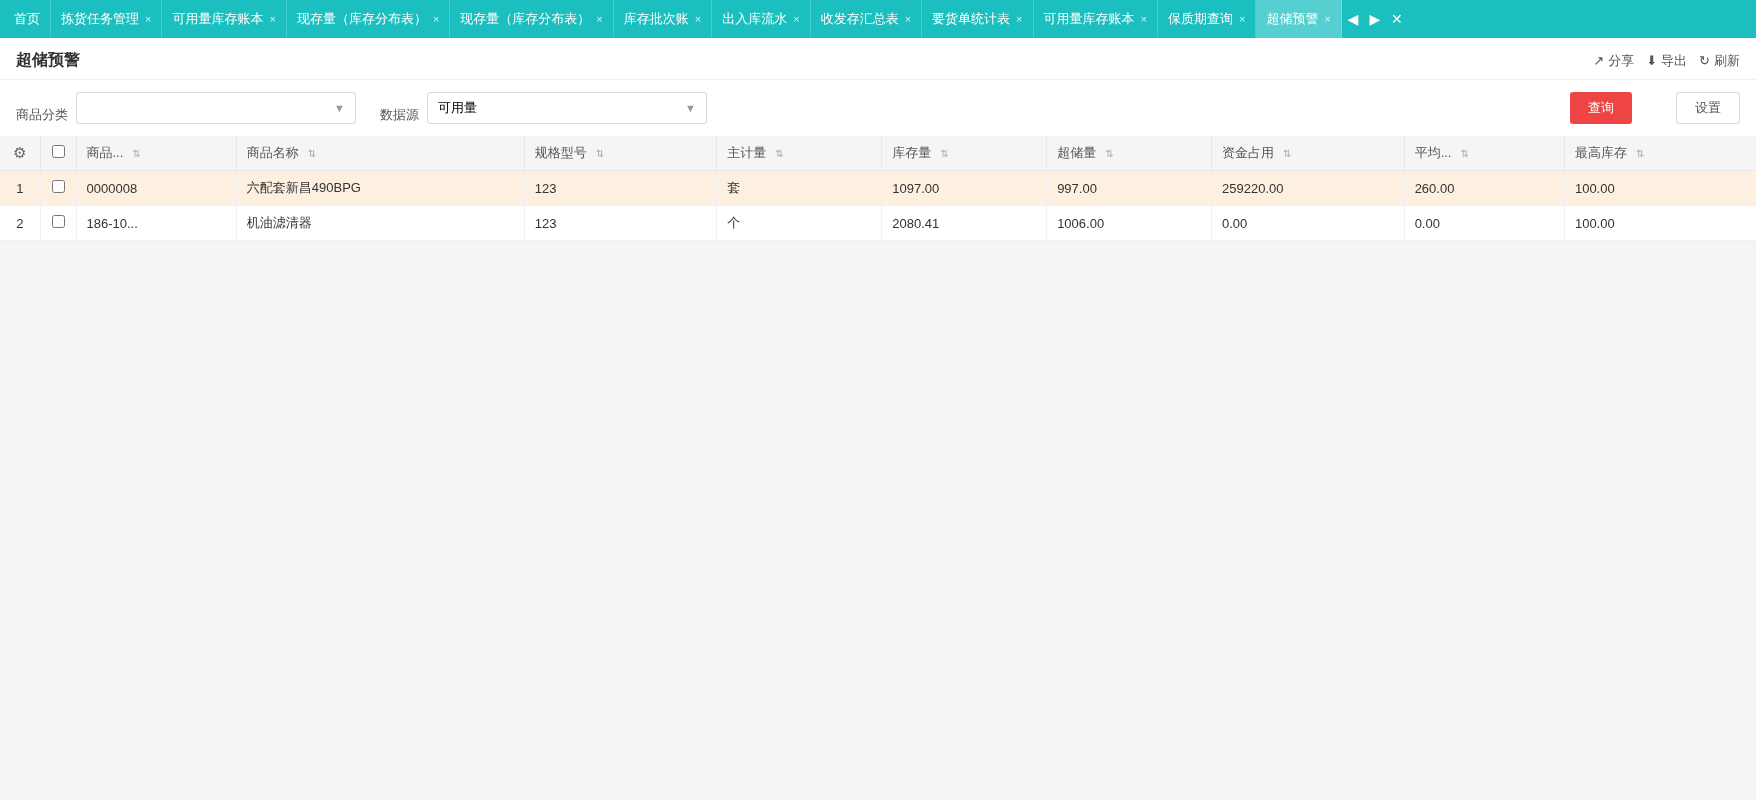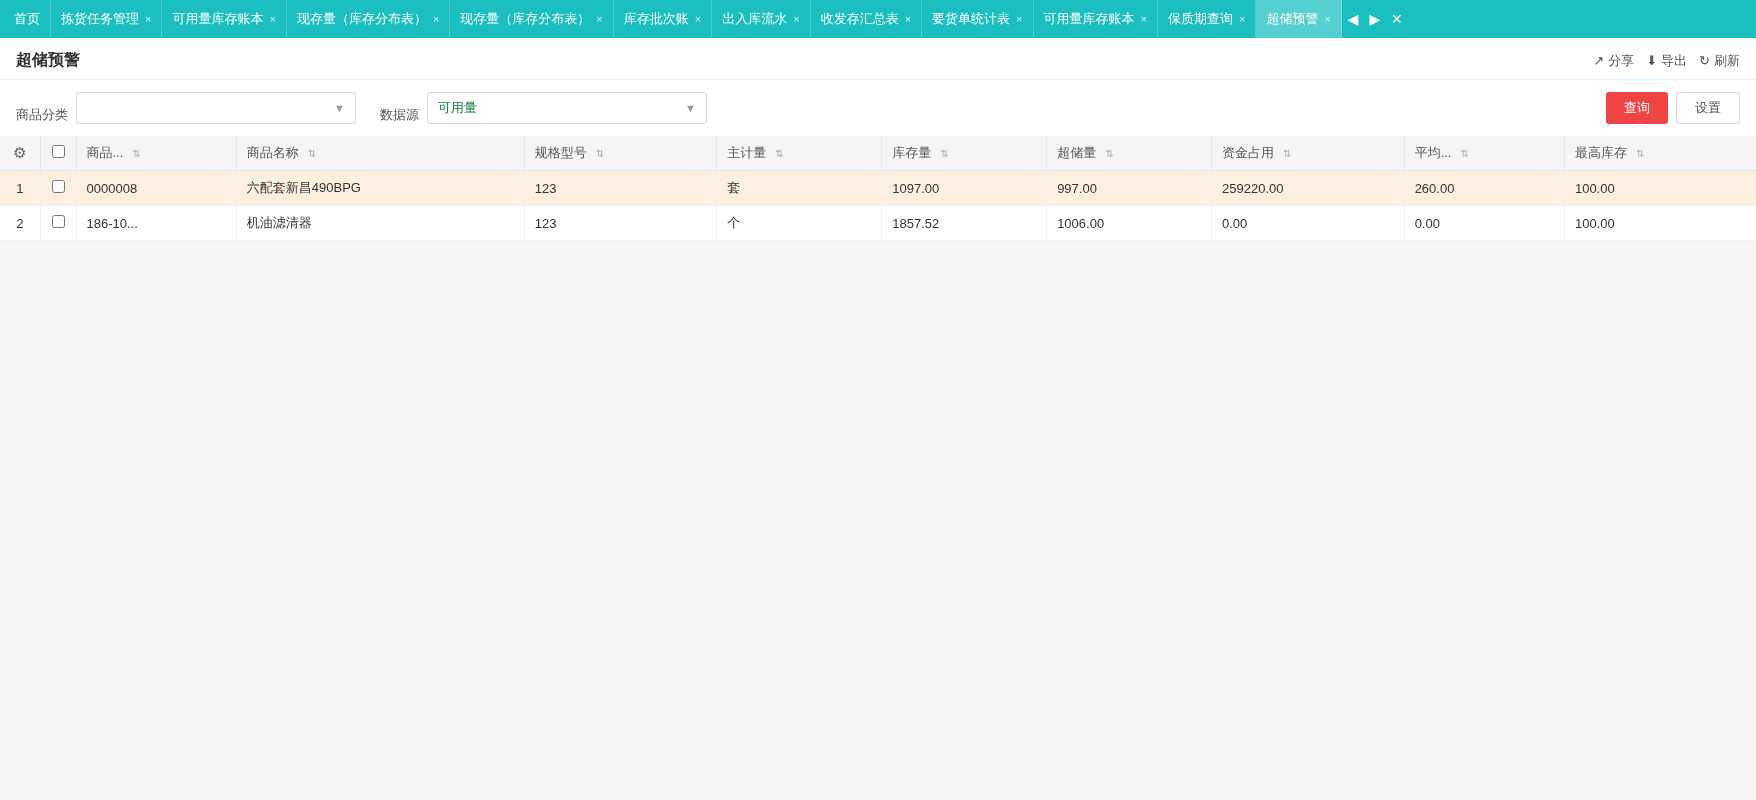--- a/index.html
+++ b/index.html
@@ -127,20 +127,21 @@
       font-size: 13px;
     }
     .btn-settings {
       background: #fff;
       color: #555;
       border: 1px solid #d9d9d9;
       border-radius: 3px;
       padding: 6px 18px;
       cursor: pointer;
       font-size: 13px;
+      margin-left: 36px;
     }
 
     
     .table-container {
       padding: 0 0;
     }
     table {
       width: 100%;
       border-collapse: collapse;
       font-size: 13px;
@@ -261,21 +262,21 @@
     <div class="filter-group">
       <span class="filter-label">商品分类</span>
       <div class="filter-select">
         <span class="filter-select-text"></span>
         <span class="filter-select-arrow">▼</span>
       </div>
     </div>
     <div class="filter-group">
       <span class="filter-label">数据源</span>
       <div class="filter-select" style="min-width:280px;">
-        <span class="filter-select-text" style="color:#15803d;">可用量</span>
+        <span class="filter-select-text" style="color:#000000;">可用量</span>
         <span class="filter-select-arrow">▼</span>
       </div>
     </div>
     <div class="filter-actions">
       <button class="btn-query">查询</button>
       <button class="btn-settings">设置</button>
     </div>
   </div>
 
   <div class="table-container">
@@ -362,21 +363,21 @@
     </tr>
           <tr>
       <td class="col-index">2</td>
       <td class="col-checkbox">
         <input type="checkbox" style="">
       </td>
       <td>186-10...</td>
       <td>机油滤清器</td>
       <td>123</td>
       <td>个</td>
-      <td>1857.52</td>
+      <td>2080.41</td>
       <td>1006.00</td>
       <td>0.00</td>
       <td>0.00</td>
       <td>100.00</td>
     </tr>
         </tbody>
     </table>
   </div>
 
 </div>

